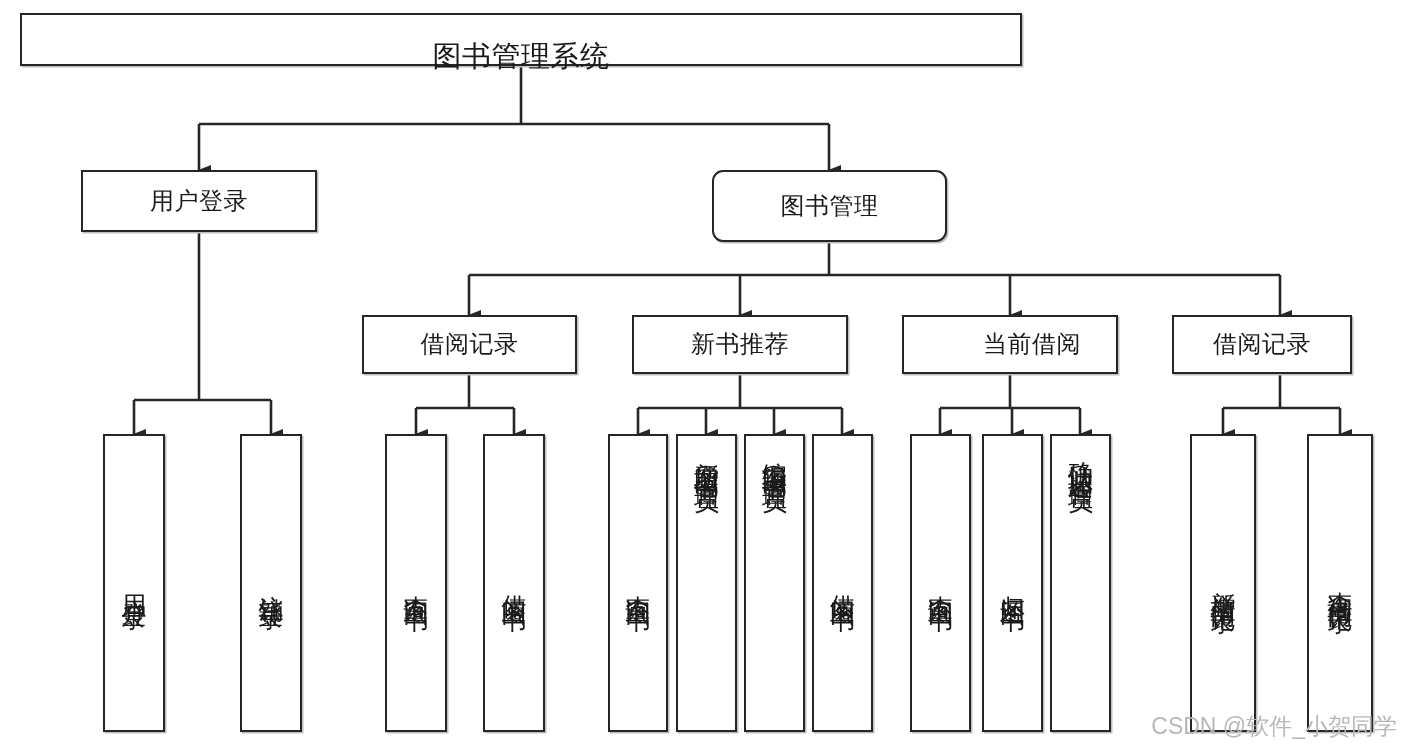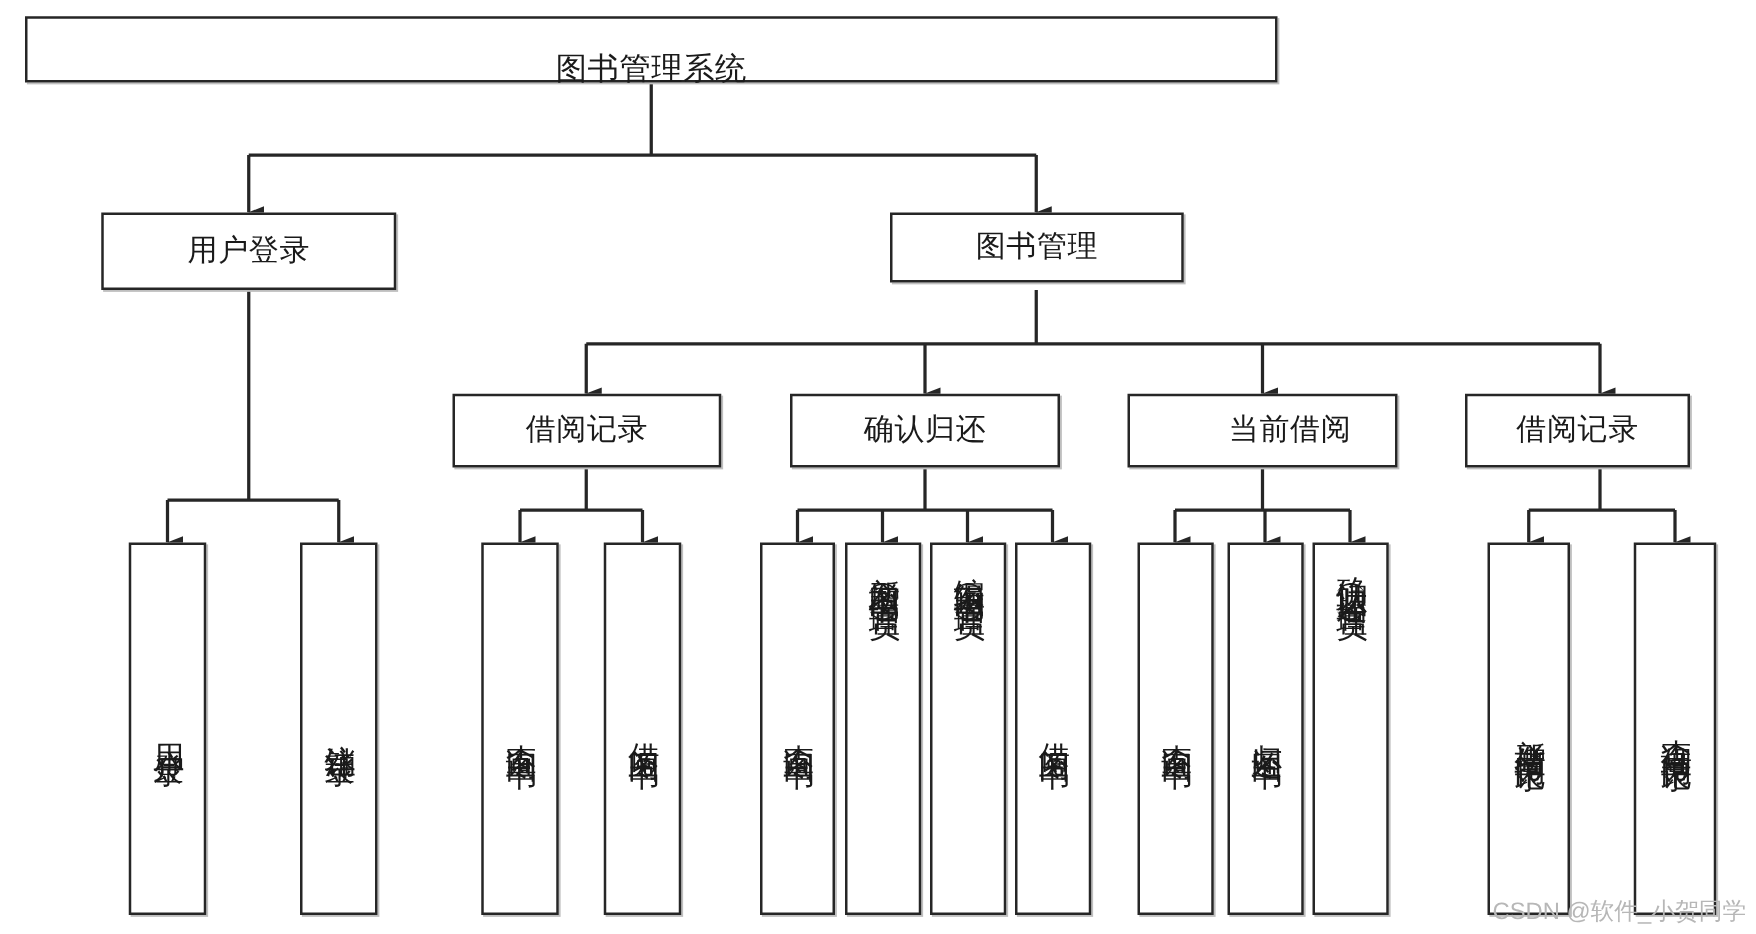--- a/index.html
+++ b/index.html
@@ -40,21 +40,21 @@
   .node-label {
     color: #1a1a1a;
     line-height: 1.18;
     white-space: nowrap;
     letter-spacing: 0.5px;
   }
   .node.horizontal .node-label {
     font-size: 24px;
   }
   .node.root .node-label {
-    font-size: 25px;
+    font-size: 29px;
     margin-top: 33px;
   }
   .node.leaf {
     align-items: flex-start;
     justify-content: center;
     padding-top: 6px;
   }
   .node.leaf .node-label {
     font-size: 25px;
     writing-mode: vertical-rl;
@@ -64,21 +64,21 @@
     line-height: 1;
   }
   .node.leaf.centered {
     align-items: center;
     padding-top: 0;
   }
   #watermark {
     position: absolute;
     right: 8px;
     bottom: 5px;
-    font-size: 19px;
+    font-size: 23px;
     color: #b7b7b7;
     white-space: nowrap;
     z-index: 3;
     font-family: "Liberation Sans", "DejaVu Sans", sans-serif;
   }
 </style>
 </head>
 <body>
 
 <div id="canvas">
@@ -127,28 +127,28 @@
   </svg>
 
   <div class="node root horizontal" id="node-root" style="left: 20px; top: 13px; width: 1002px; height: 53px;">
     <span class="node-label">图书管理系统</span>
   </div>
 
   <div id="node-host">
       <div class="node horizontal level1" style="left: 81px; top: 170px; width: 236px; height: 62px;">
         <span class="node-label">用户登录</span>
       </div>
-      <div class="node horizontal level1" style="left: 712px; top: 170px; width: 235px; height: 56px;">
+      <div class="node horizontal level1" style="left: 712px; top: 170px; width: 235px; height: 72px; border-radius: 11px;">
         <span class="node-label">图书管理</span>
       </div>
       <div class="node horizontal level2" style="left: 362px; top: 315px; width: 215px; height: 59px;">
         <span class="node-label">借阅记录</span>
       </div>
       <div class="node horizontal level2" style="left: 632px; top: 315px; width: 216px; height: 59px;">
-        <span class="node-label">确认归还</span>
+        <span class="node-label">新书推荐</span>
       </div>
       <div class="node horizontal level2" style="left: 902px; top: 315px; width: 216px; height: 59px; padding-left: 44px;">
         <span class="node-label">当前借阅</span>
       </div>
       <div class="node horizontal level2" style="left: 1172px; top: 315px; width: 180px; height: 59px;">
         <span class="node-label">借阅记录</span>
       </div>
       <div class="node leaf centered" style="left: 103px; top: 434px; width: 62px; height: 298px;">
         <span class="node-label">用户登录</span>
       </div>

